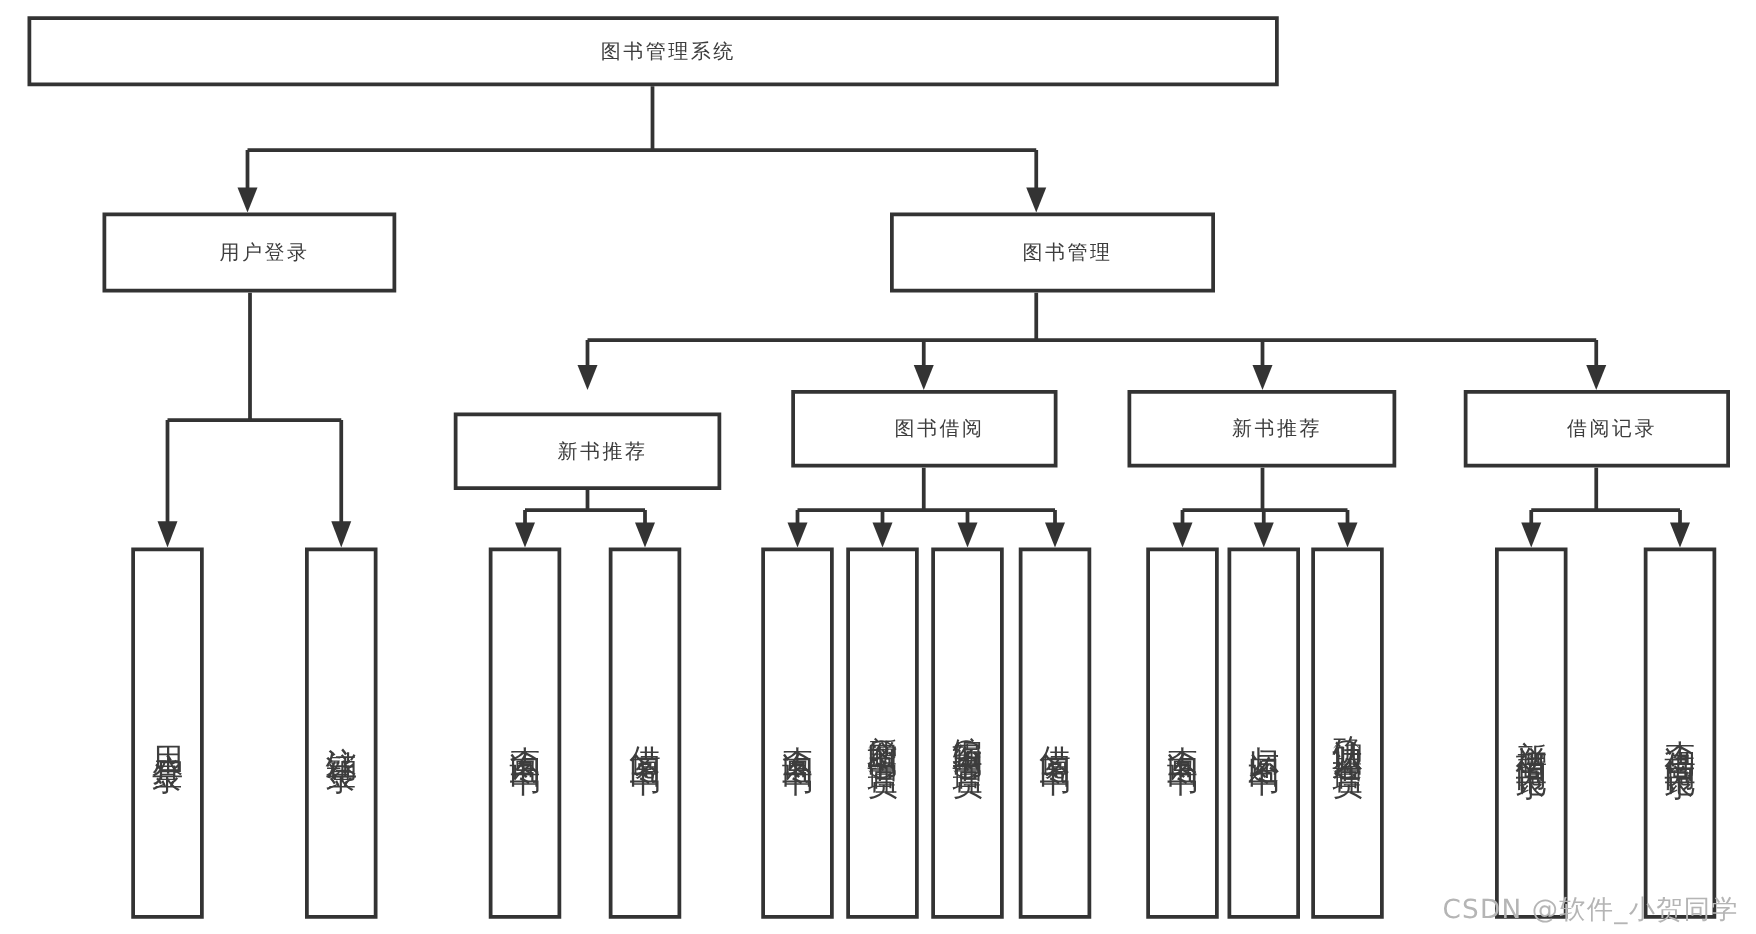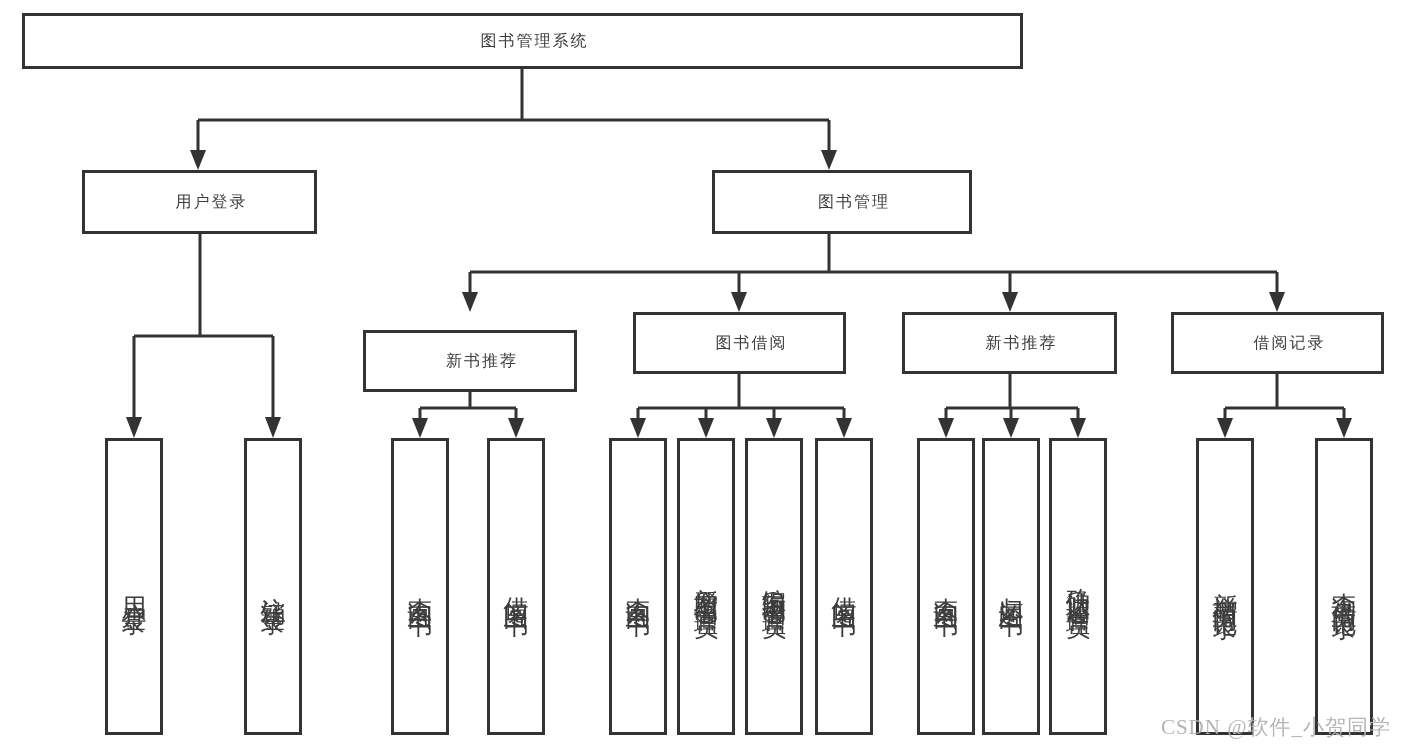--- a/index.html
+++ b/index.html
@@ -75,21 +75,20 @@
   .tight { letter-spacing: 4px; font-size: 24px; }
   #watermark {
     position: absolute;
     right: 14px;
     bottom: 6px;
     font-size: 21px;
     color: #b5b5b5;
     letter-spacing: 1px;
     z-index: 5;
     white-space: nowrap;
-    font-family: Liberation Serif, serif;
   }
 </style>
 </head>
 <body>
 
 <div id="stage">
 
   <svg id="connectors" viewBox="0 0 1405 747" xmlns="http://www.w3.org/2000/svg">
     <g stroke="#333333" stroke-width="3" fill="none">
 

